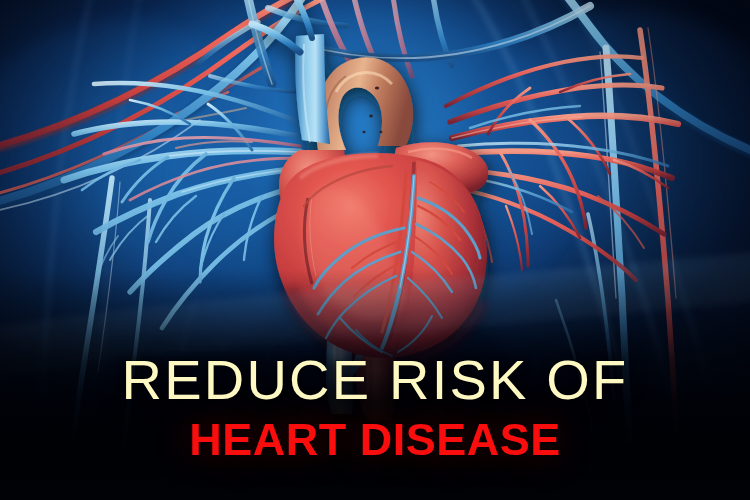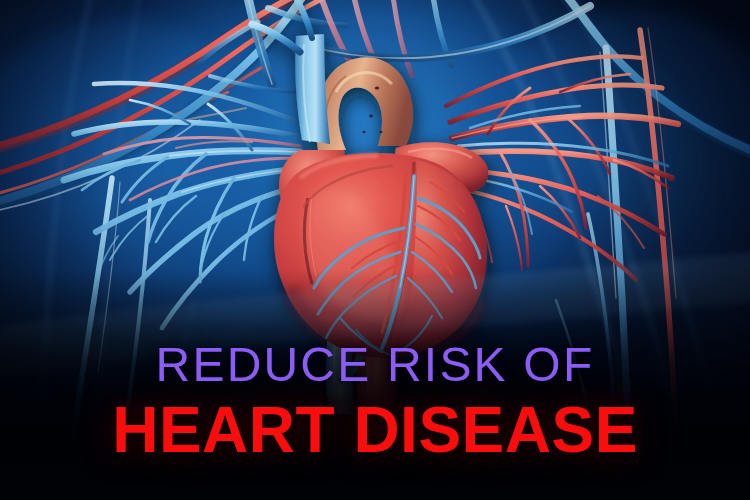--- a/index.html
+++ b/index.html
@@ -94,31 +94,31 @@
   .headline {
     position: absolute;
     left: 0;
     right: 0;
     bottom: 38px;
     text-align: center;
     z-index: 40;
   }
   .line-top {
     font-family: "Liberation Sans", sans-serif;
-    font-size: 48px;
+    font-size: 56px;
     font-weight: 400;
     letter-spacing: 2.2px;
-    color: #8b5cf6;
+    color: #fef9c3;
     line-height: 1.0;
     text-shadow: 0 1px 10px rgba(0,0,0,0.85), 0 0 24px rgba(0,0,0,0.55);
     white-space: nowrap;
   }
   .line-bottom {
     font-family: "Liberation Sans", sans-serif;
-    font-size: 64px;
+    font-size: 45px;
     font-weight: 700;
     letter-spacing: 0.5px;
     color: #fa0d0d;
     line-height: 1.0;
     margin-top: 9px;
     text-shadow: 0 2px 14px rgba(0,0,0,0.9), 0 0 30px rgba(140,0,0,0.55);
     white-space: nowrap;
   }
 </style>
 </head>

